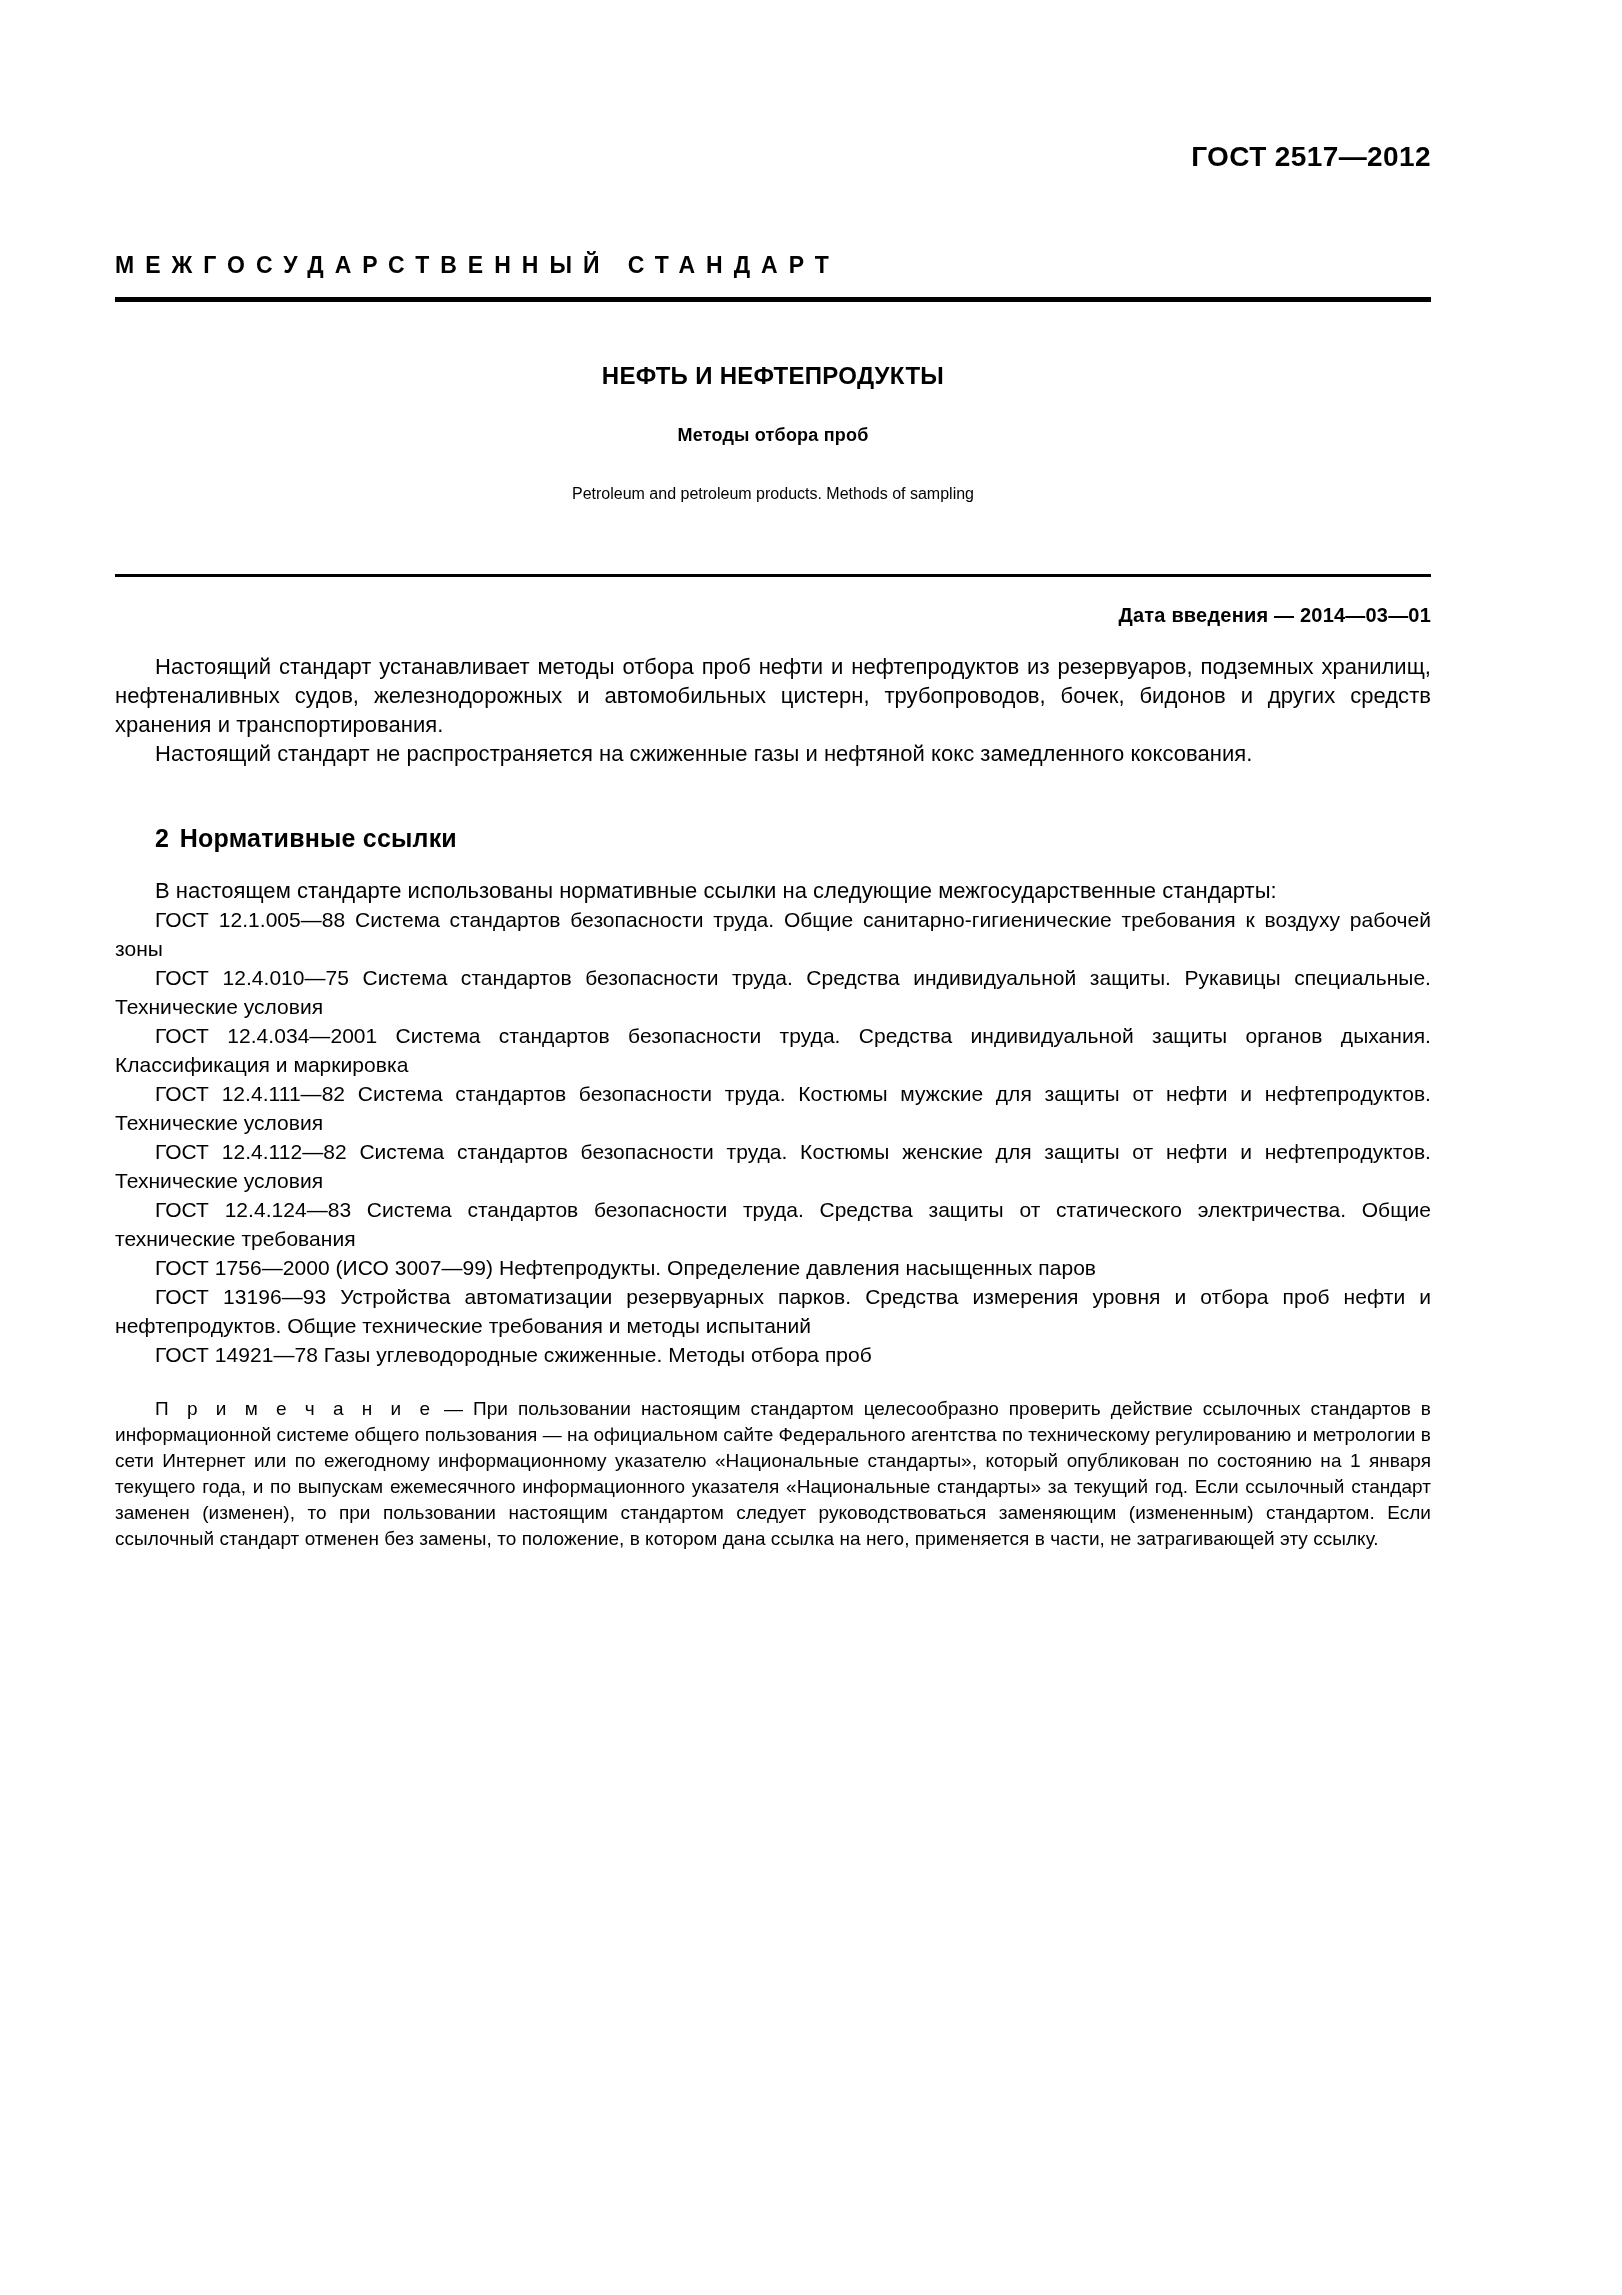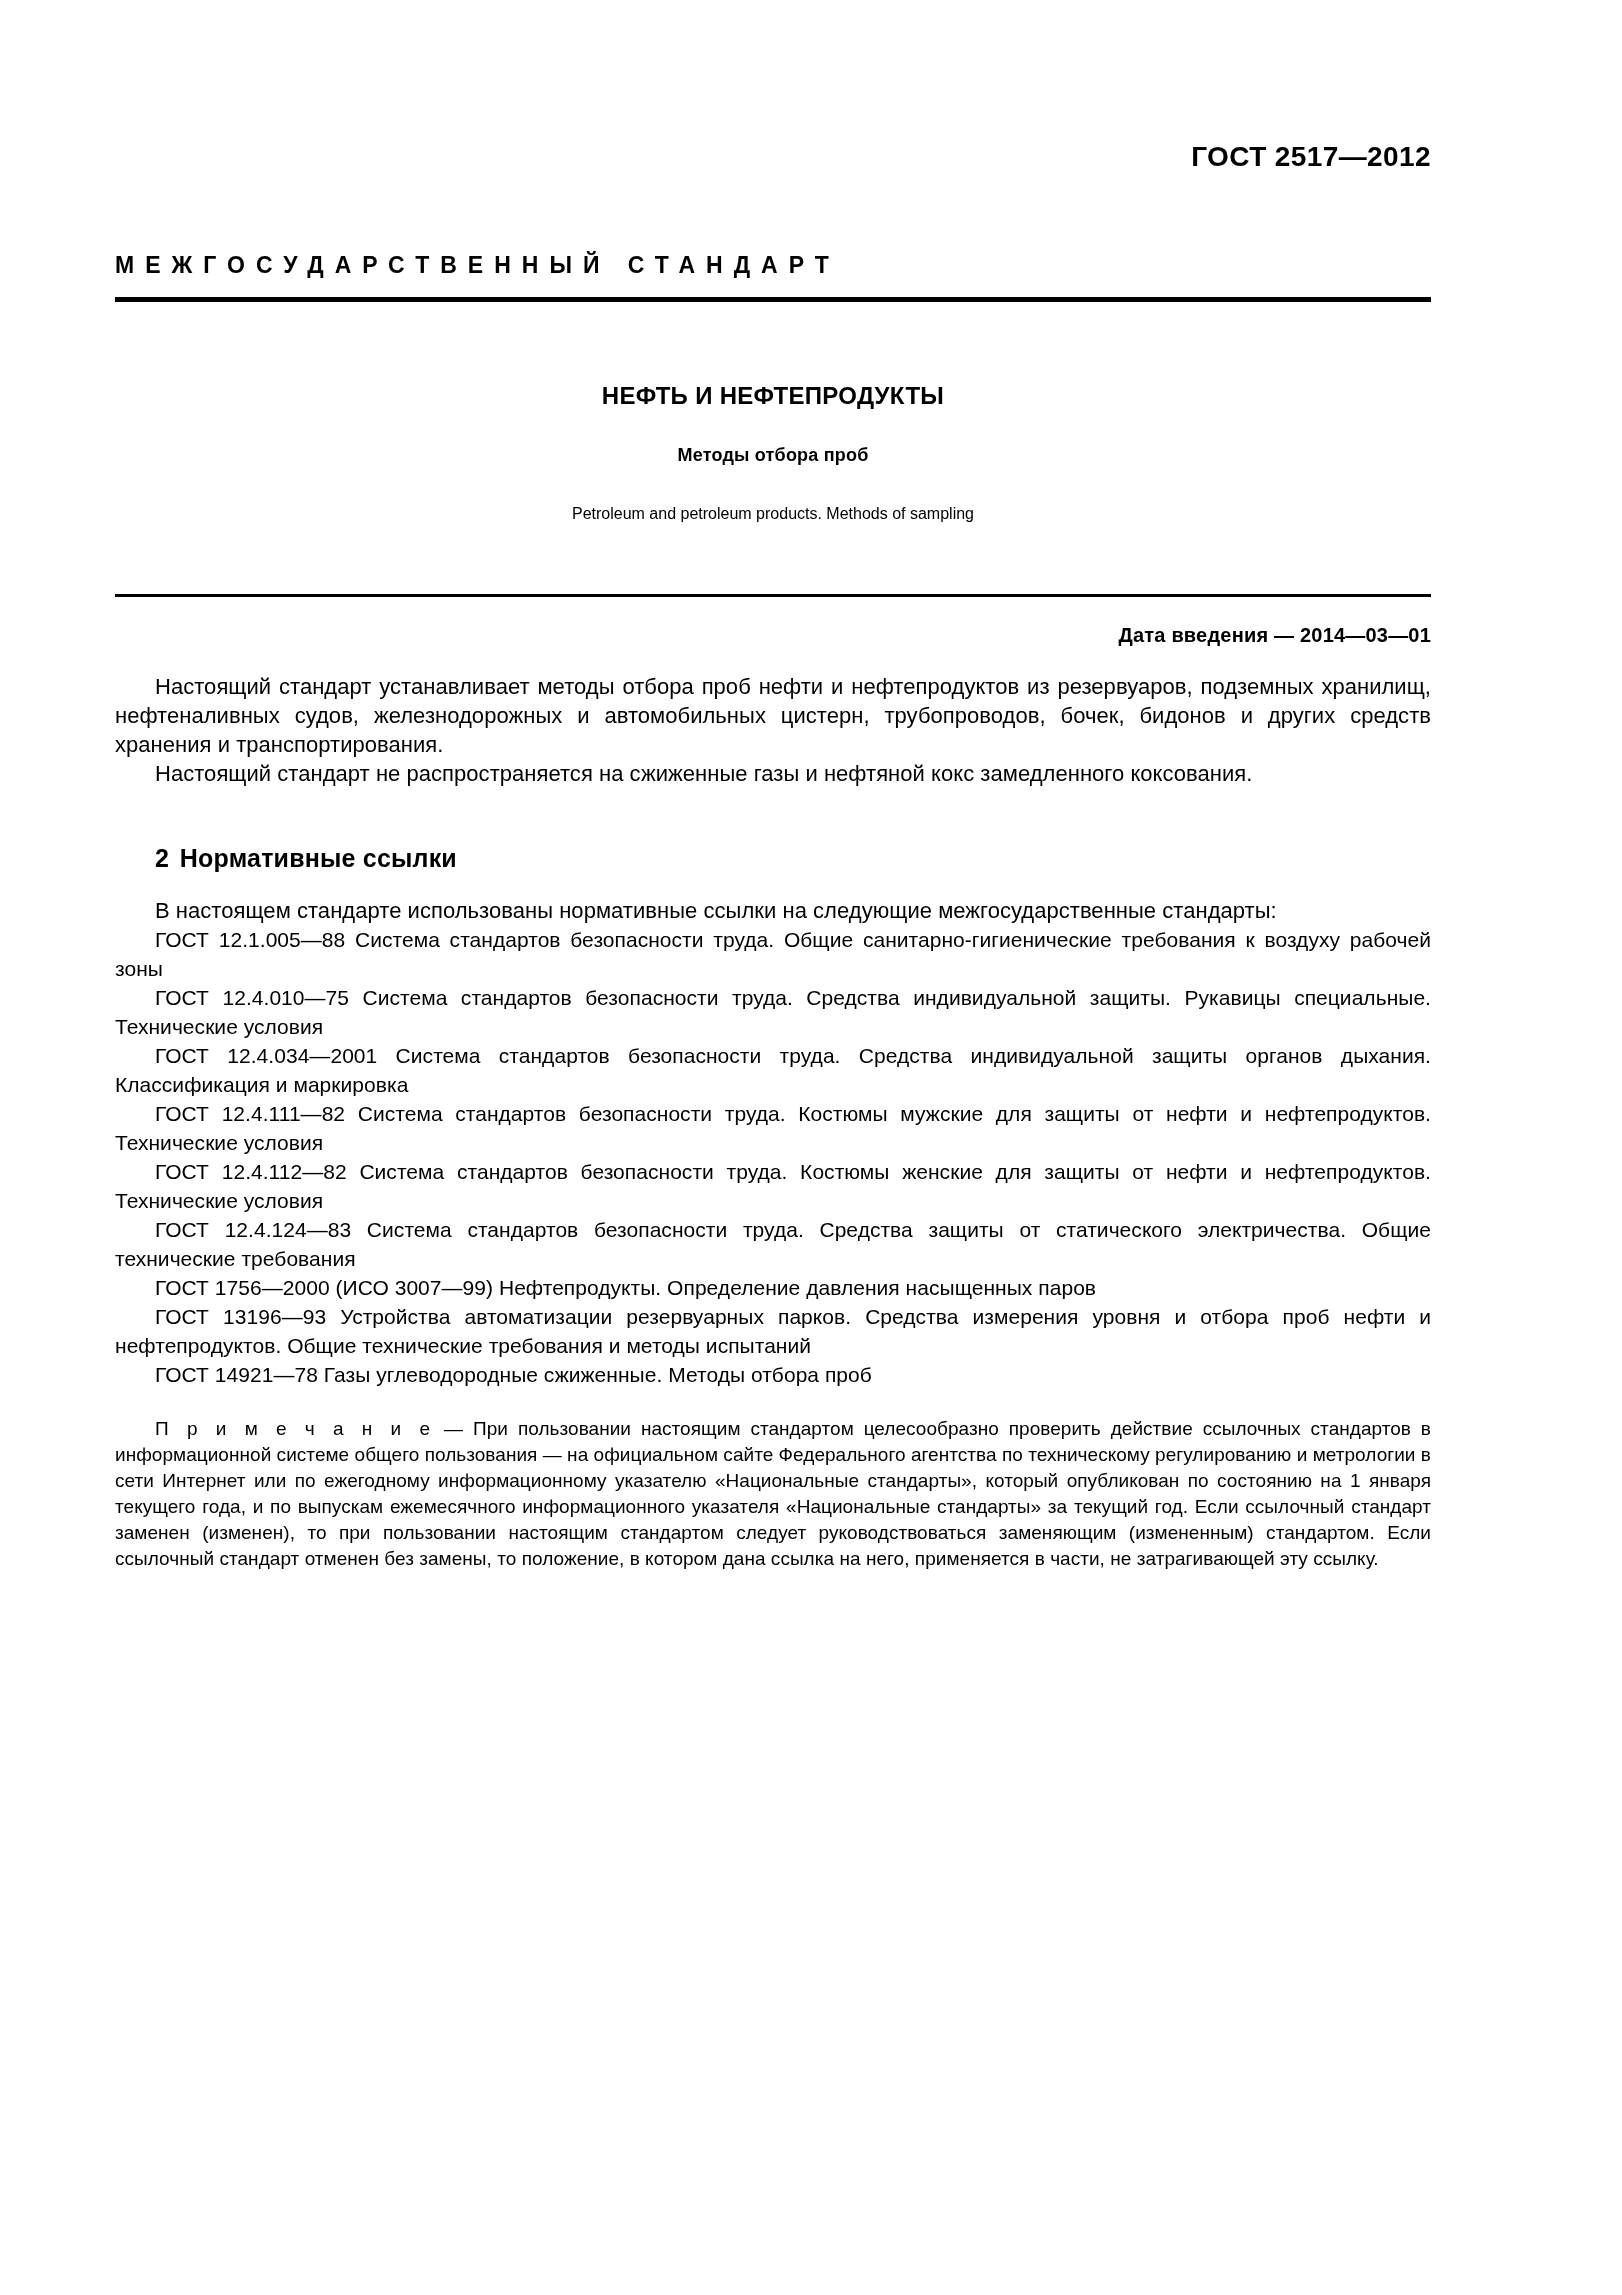--- a/index.html
+++ b/index.html
@@ -64,21 +64,21 @@
     height: 0;
     border-top: 3.1px solid #000;
     width: 100%;
   }
 
   
   .title-block {
     text-align: center;
   }
   .doc-title {
-    margin-top: 80px;
+    margin-top: 60px;
     font-size: 24px;
     font-weight: bold;
     letter-spacing: 0.3px;
     line-height: 1.2;
   }
   .doc-subtitle {
     margin-top: 34px;
     font-size: 18px;
     font-weight: bold;
     letter-spacing: 0.2px;

